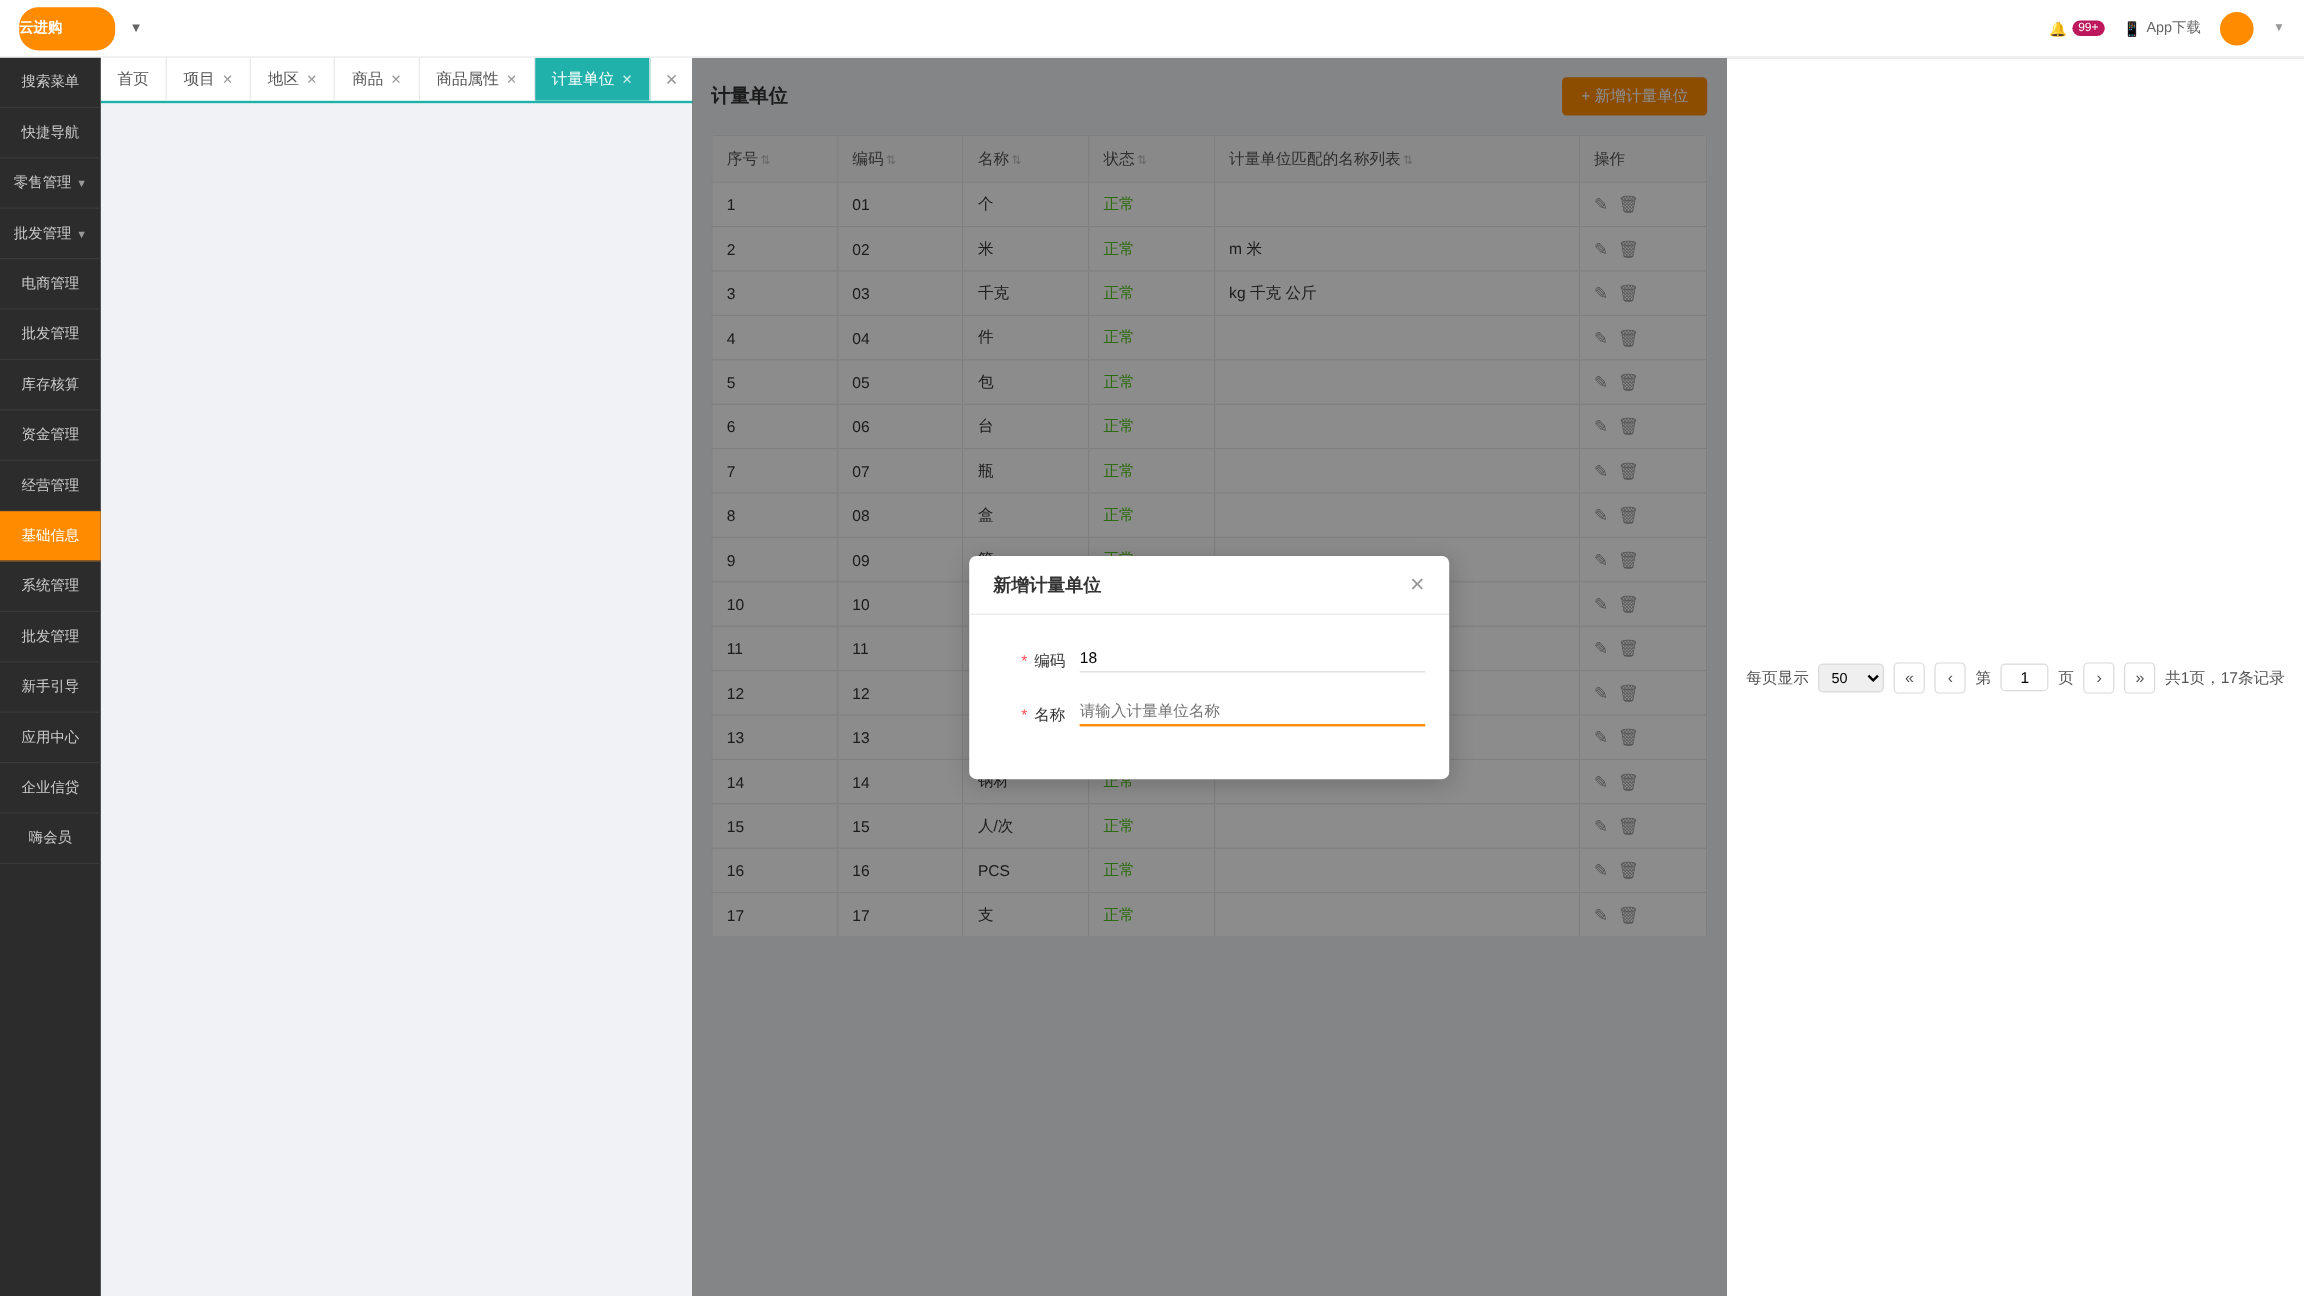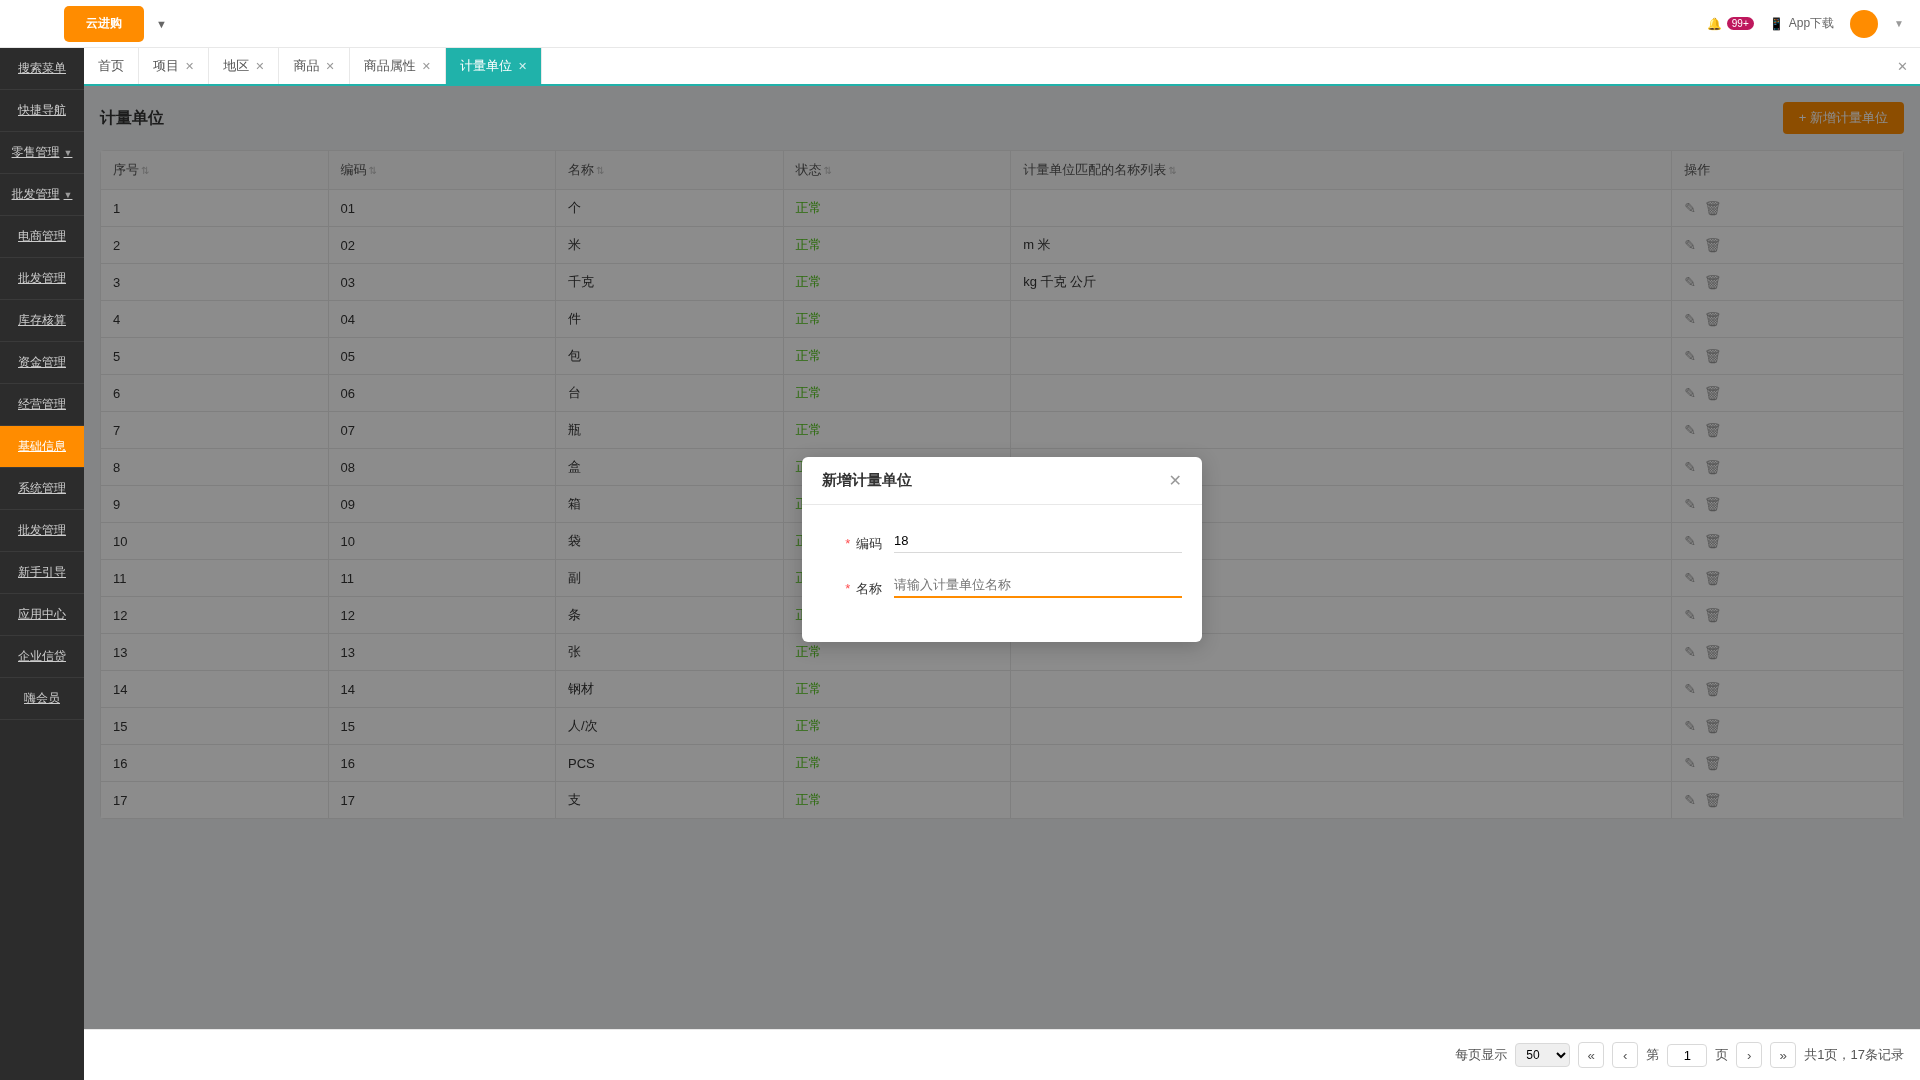--- a/index.html
+++ b/index.html
@@ -18,28 +18,27 @@
     }
     .logo-area {
       display: flex;
       align-items: center;
       gap: 8px;
     }
     .logo-box {
       width: 80px;
       height: 36px;
       background: #ff8c00;
-      border-radius: 5px;
-      display: flex;
-      align-items: center;
-      justify-content: center;
+      border-radius: 16px;
+      display: flex;
+      align-items: center;
+      justify-content: flex-start;
       color: #fff;
       font-size: 12px;
       font-weight: bold;
-      margin-left: 48px;
     }
     .header-right {
       display: flex;
       align-items: center;
       gap: 16px;
     }
     .header-btn {
       display: flex;
       align-items: center;
       gap: 4px;
@@ -83,36 +82,35 @@
       flex-shrink: 0;
       overflow-y: auto;
     }
     .sidebar-item {
       padding: 12px 4px;
       text-align: center;
       color: #ccc;
       font-size: 12px;
       cursor: pointer;
       border-bottom: 1px solid #3a3a3a;
-      text-decoration: underline;
     }
     .sidebar-item.active { background: #ff8c00; color: #fff; }
     .sidebar-item-with-arrow {
       display: flex;
       align-items: center;
       justify-content: center;
       gap: 4px;
     }
     .sidebar-arrow { font-size: 9px; color: #999; }
 
     
     .content-area {
       flex: 1;
       display: flex;
-      flex-direction: column;
+      flex-direction: row;
       overflow: hidden;
     }
 
     
     .tabs-bar {
       height: 38px;
       background: #fff;
       display: flex;
       align-items: stretch;
       border-bottom: 2px solid #20b2aa;

